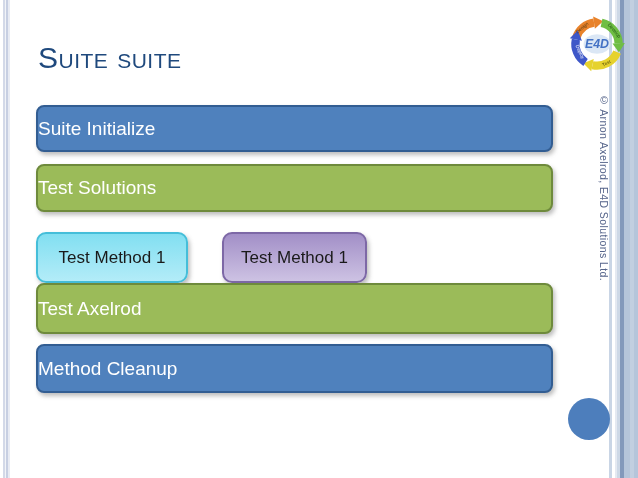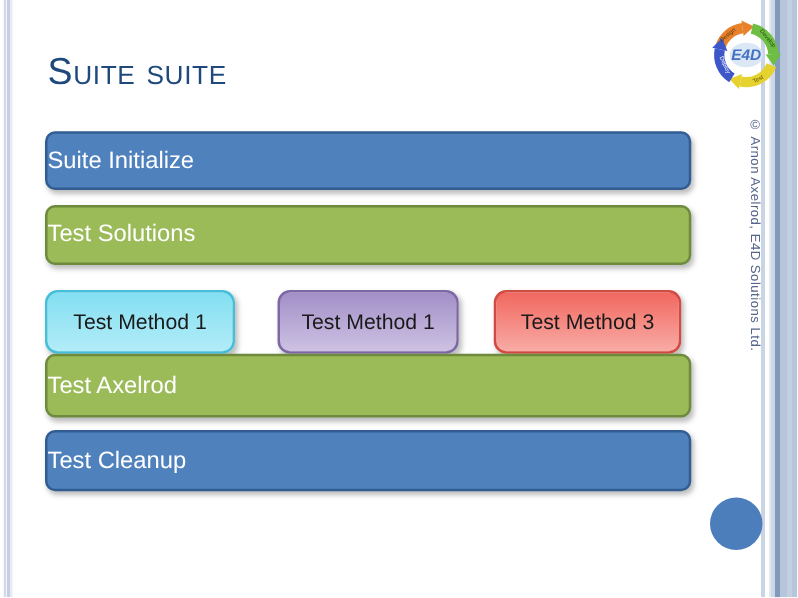--- a/index.html
+++ b/index.html
@@ -109,27 +109,24 @@
   <div class="row green r2">
     <span>Test Solutions</span>
   </div>
 
   <div class="method m1">
     <span>Test Method 1</span>
   </div>
   <div class="method m2">
     <span>Test Method 1</span>
   </div>
-  <div class="method m3">
-    <span>Test Method 3</span>
-  </div>
 
   <div class="row green r4">
     <span>Test Axelrod</span>
   </div>
 
   <div class="row blue r5">
-    <span>Test Cleanup</span>
+    <span>Method Cleanup</span>
   </div>
 
   <div class="accent-circle"></div>
 
 </div>
 
 </body></html>

